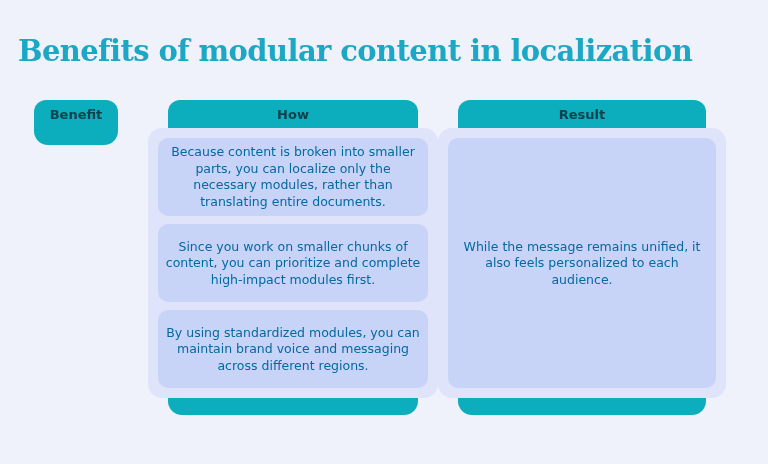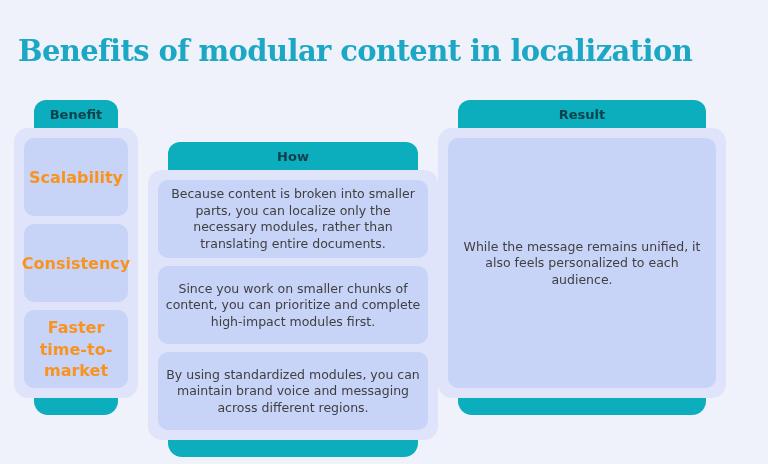--- a/index.html
+++ b/index.html
@@ -26,21 +26,21 @@
   .grid {
     display: flex;
     margin: 32px 15px 0 14px;
   }
   .col {
     display: flex;
     flex-direction: column;
     align-items: center;
   }
   .col-benefit { width: 124px; }
-  .col-how    { width: 290px; margin-left: 10px; margin-top: 42px; }
+  .col-how    { width: 290px; margin-left: 10px; }
   .col-result { width: 288px; margin-left: 0; }
   .tab {
     width: calc(100% - 40px);
     height: 28px;
     background: #0caebe;
     border-radius: 12px 12px 0 0;
     color: #0d424c;
     font-weight: bold;
     font-size: 13px;
     display: flex;
@@ -59,21 +59,21 @@
     gap: 8px;
   }
   .cell {
     flex: 1;
     background: #c8d3f8;
     border-radius: 10px;
     display: flex;
     align-items: center;
     justify-content: center;
     text-align: center;
-    color: #404040;
+    color: #0369a1;
     font-size: 12.5px;
     line-height: 1.32;
     padding: 4px 7px;
   }
   .benefit-cell {
     color: #f7931e;
     font-weight: bold;
     font-size: 16px;
     line-height: 1.35;
     padding: 4px 10px;
@@ -88,25 +88,20 @@
 </head>
 <body>
 
 <div class="page">
   <h1 class="title">Benefits of modular content in localization</h1>
 
   <div class="grid">
 
     <div class="col col-benefit">
       <div class="tab">Benefit</div>
-      <div class="panel">
-        <div class="cell benefit-cell">Scalability</div>
-        <div class="cell benefit-cell">Consistency</div>
-        <div class="cell benefit-cell">Faster time-to-market</div>
-      </div>
       <div class="footer-bar"></div>
     </div>
 
     <div class="col col-how">
       <div class="tab">How</div>
       <div class="panel">
         <div class="cell">Because content is broken into smaller parts, you can localize only the necessary modules, rather than translating entire documents.</div>
         <div class="cell">Since you work on smaller chunks of content, you can prioritize and complete high-impact modules first.</div>
         <div class="cell">By using standardized modules, you can maintain brand voice and messaging across different regions.</div>
       </div>

